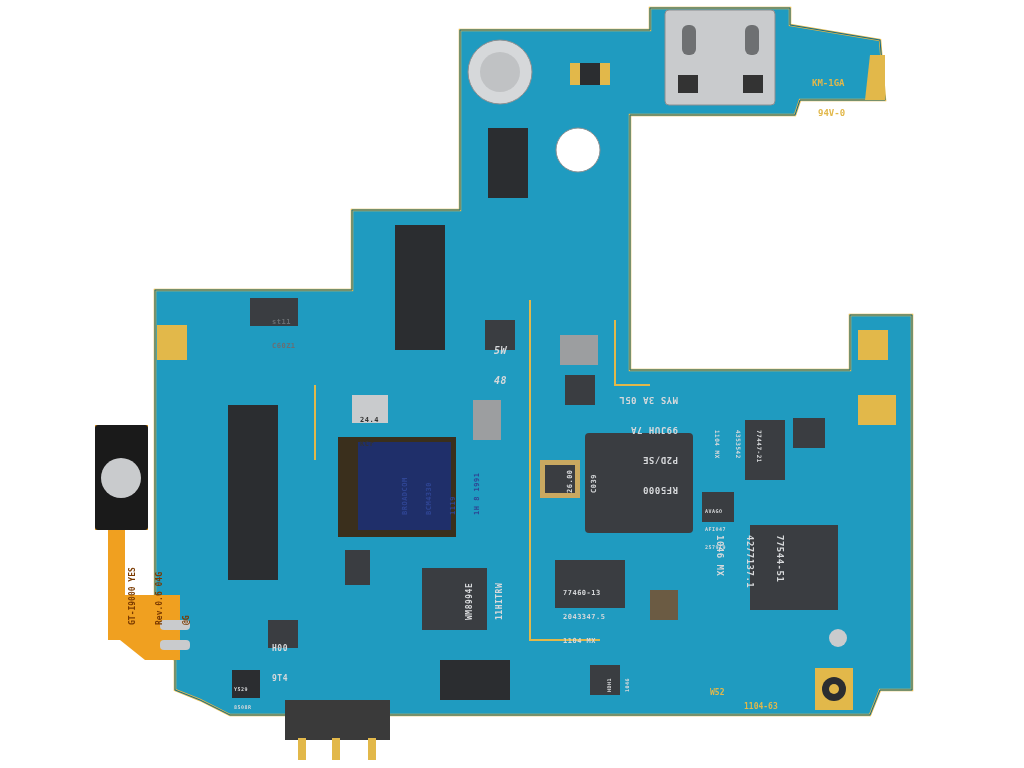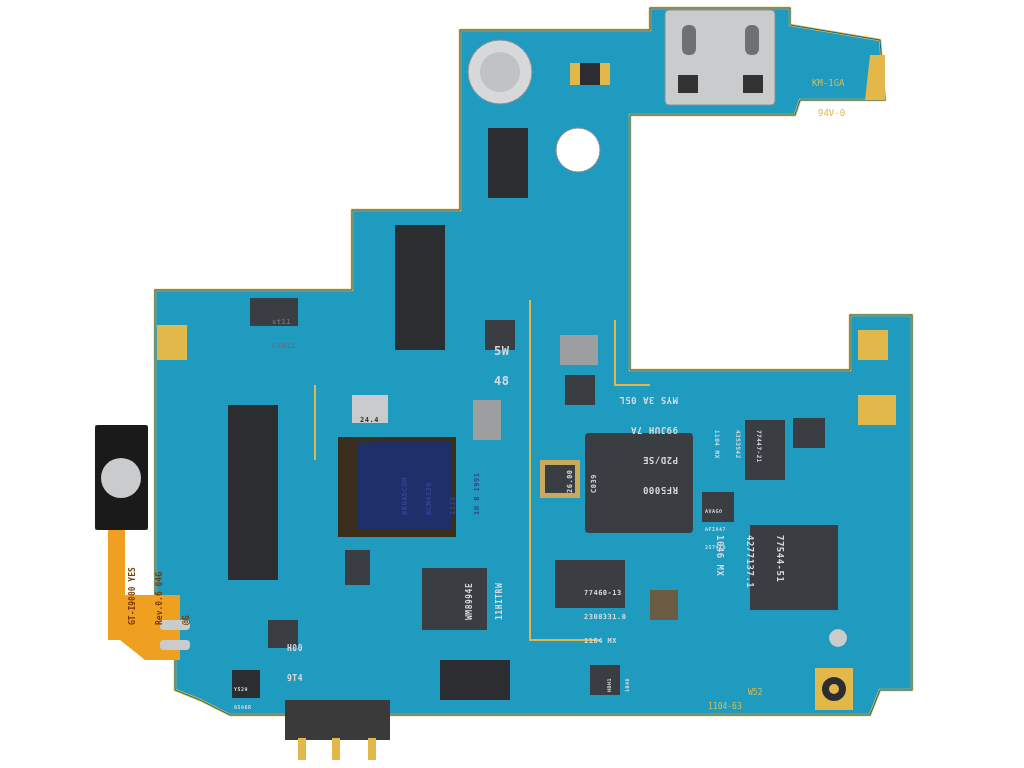--- a/index.html
+++ b/index.html
@@ -4,21 +4,21 @@
 <style>
   html,body{margin:0;padding:0;background:#ffffff;}
   body{width:1024px;height:768px;position:relative;overflow:hidden;font-family:"DejaVu Sans Mono",monospace;}
   .board{position:absolute;left:0;top:0;width:1024px;height:768px;}
   .pcb{fill:#1f9bc0;stroke:#e2b84a;stroke-width:2.5;}
   .chip{fill:#3a3d41;}
   .chip-dark{fill:#2b2d30;}
   .bga{fill:#1f2f6a;}
   .gold{fill:#e2b84a;}
   .label{position:absolute;color:#d7d9db;font-size:9px;line-height:10px;white-space:pre;letter-spacing:0.5px;font-weight:bold;}
-  .silk{position:absolute;color:#e2b84a;font-size:9px;line-height:10px;white-space:pre;font-weight:normal;}
+  .silk{position:absolute;color:#e2b84a;font-size:9px;line-height:10px;white-space:pre;font-weight:bold;}
   .flexlbl{position:absolute;color:#7a3a00;font-size:8px;line-height:9px;white-space:pre;transform:rotate(-90deg);transform-origin:left top;font-weight:bold;}
 </style>
 </head>
 <body>
 
 <div class="board">
 <svg width="1024" height="768" viewBox="0 0 1024 768" xmlns="http://www.w3.org/2000/svg">
   <defs>
     <pattern id="dots" width="6" height="6" patternUnits="userSpaceOnUse">
       <rect width="6" height="6" fill="#1f9bc0"></rect>
@@ -115,23 +115,23 @@
   <div>99JUH 7A</div>
   <div>MYS 3A 05L</div>
 </div>
 
 <div class="label" style="left:760px;top:550px;transform:rotate(90deg);transform-origin:30px 15px;">
   <div>77544-51</div>
   <div>4277137.1</div>
   <div>1046 MX</div>
 </div>
 
-<div class="label" style="left:584px;top:573px;font-size:7px;line-height:8px;">
+<div class="label" style="left:563px;top:573px;font-size:7px;line-height:8px;">
   <div>77460-13</div>
-  <div>2308331.0</div>
+  <div>2043347.5</div>
   <div>1104 MX</div>
 </div>
 
 <div class="label" style="left:752px;top:435px;font-size:6px;line-height:7px;transform:rotate(90deg);transform-origin:15px 10px;">
   <div>77447-21</div>
   <div>4353542</div>
   <div>1104 MX</div>
 </div>
 
 <div class="label" style="left:705px;top:496px;font-size:5px;line-height:6px;">
@@ -155,26 +155,26 @@
 <div class="label" style="left:547px;top:470px;font-size:7px;line-height:8px;transform:rotate(-90deg);transform-origin:13px 10px;">
   <div>26.00</div>
   <div>C039</div>
 </div>
 
 <div class="label" style="left:360px;top:400px;color:#333;font-size:7px;line-height:8px;">
   <div>24.4</div>
   <div>KCr</div>
 </div>
 
-<div class="label" style="left:494px;top:326px;font-size:12px;">
+<div class="label" style="left:494px;top:326px;font-size:10px;font-style:italic;">
   <div>5W</div>
   <div>48</div>
 </div>
 
-<div class="label" style="left:272px;top:624px;font-size:8px;margin-left:15px;">
+<div class="label" style="left:272px;top:624px;font-size:8px;">
   <div>H00</div>
   <div>9T4</div>
 </div>
 
 <div class="label" style="left:234px;top:674px;font-size:5px;line-height:6px;">
   <div>Y529</div>
   <div>8508R</div>
 </div>
 
 <div class="label" style="left:592px;top:670px;font-size:5px;line-height:6px;transform:rotate(-90deg);transform-origin:12px 10px;">
@@ -185,22 +185,22 @@
 <div class="label" style="left:272px;top:302px;font-size:7px;line-height:8px;color:#6b6e72;">
   <div>st11</div>
   <div>C60Z1</div>
 </div>
 
 
 <div class="silk" style="left:812px;top:58px;">
   <div>KM-1GA</div>
   <div style="padding-left:6px;text-align:right;">94V-0</div>
 </div>
-<div class="silk" style="left:708px;top:702px;font-size:8px;">1104-63</div>
-<div class="silk" style="left:716px;top:688px;font-size:8px;padding-left:32px;">W52</div>
+<div class="silk" style="left:744px;top:702px;font-size:8px;">1104-63</div>
+<div class="silk" style="left:678px;top:688px;font-size:8px;padding-left:32px;">W52</div>
 
 
 <div class="flexlbl" style="left:110px;top:625px;">
   <div>GT-I9000 YES</div>
   <div>Rev.0.6 04G</div>
   <div>@G</div>
 </div>
 </div>
 
 </body></html>

